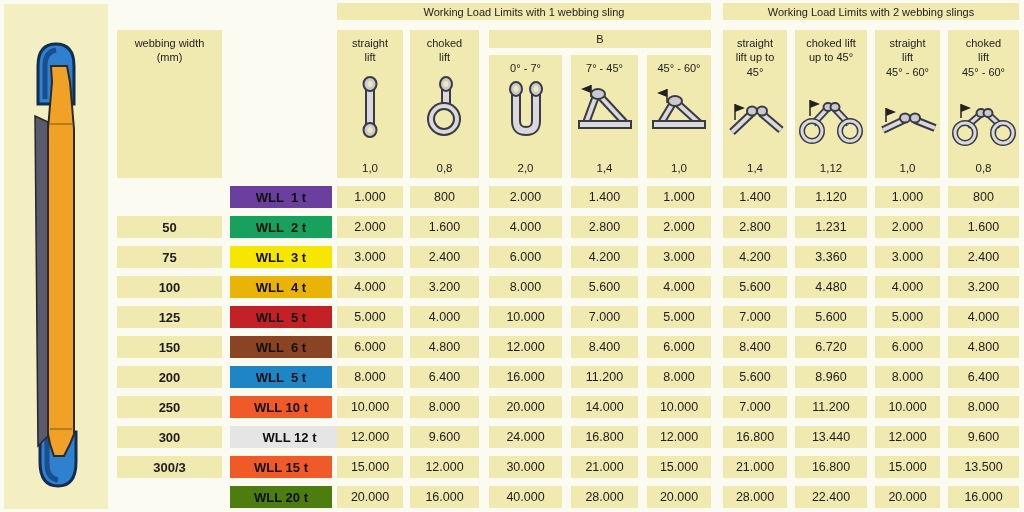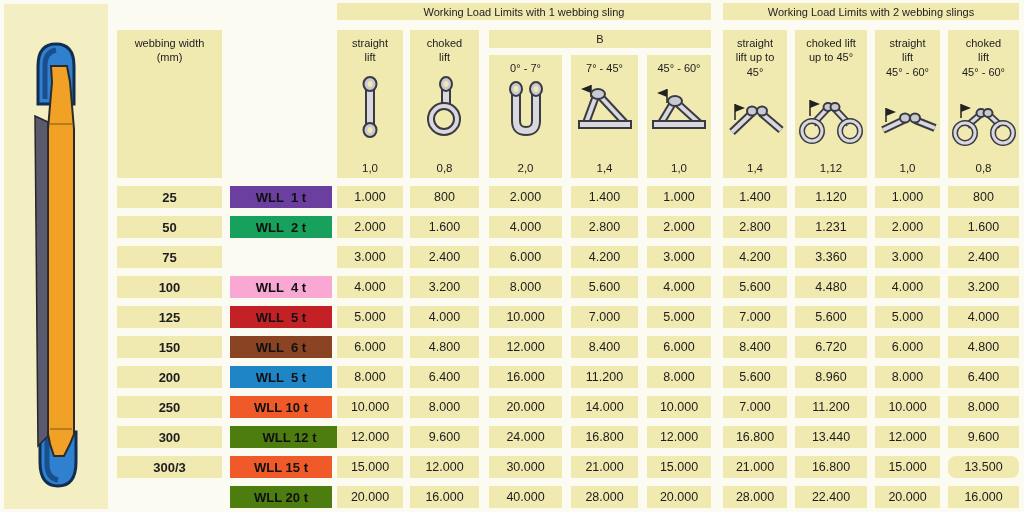--- a/index.html
+++ b/index.html
@@ -218,21 +218,20 @@
         <circle cx="14" cy="31" r="10" fill="none" stroke="#d8d8de" stroke-width="3"></circle>
         <circle cx="52" cy="31" r="10" fill="none" stroke="#3a3a42" stroke-width="6"></circle>
         <circle cx="52" cy="31" r="10" fill="none" stroke="#d8d8de" stroke-width="3"></circle>
       </svg>
     </div>
     <div class="factor">0,8</div>
   </div>
 
   <div id="rows">
   <div class="row" style="top: 186px;">
-    <div class="cell width-cell" style="left: 0px; width: 105px;">25</div>
     <div class="cell chip" style="left: 113px; width: 102px; background: rgb(107, 63, 160);">WLL  1 t</div>
     <div class="cell" style="left: 220px; width: 66px;">1.000</div>
     <div class="cell" style="left: 293px; width: 69px;">800</div>
     <div class="cell" style="left: 372px; width: 73px;">2.000</div>
     <div class="cell" style="left: 454px; width: 67px;">1.400</div>
     <div class="cell" style="left: 530px; width: 64px;">1.000</div>
     <div class="cell" style="left: 606px; width: 64px;">1.400</div>
     <div class="cell" style="left: 678px; width: 72px;">1.120</div>
     <div class="cell" style="left: 758px; width: 65px;">1.000</div>
     <div class="cell" style="left: 831px; width: 71px;">800</div>
@@ -247,34 +246,35 @@
     <div class="cell" style="left: 454px; width: 67px;">2.800</div>
     <div class="cell" style="left: 530px; width: 64px;">2.000</div>
     <div class="cell" style="left: 606px; width: 64px;">2.800</div>
     <div class="cell" style="left: 678px; width: 72px;">1.231</div>
     <div class="cell" style="left: 758px; width: 65px;">2.000</div>
     <div class="cell" style="left: 831px; width: 71px;">1.600</div>
   </div>
 
   <div class="row" style="top: 246px;">
     <div class="cell width-cell" style="left: 0px; width: 105px;">75</div>
+    <div class="cell chip" style="left: 113px; width: 102px; background: rgb(247, 230, 0);">WLL  3 t</div>
     <div class="cell" style="left: 220px; width: 66px;">3.000</div>
     <div class="cell" style="left: 293px; width: 69px;">2.400</div>
     <div class="cell" style="left: 372px; width: 73px;">6.000</div>
     <div class="cell" style="left: 454px; width: 67px;">4.200</div>
     <div class="cell" style="left: 530px; width: 64px;">3.000</div>
     <div class="cell" style="left: 606px; width: 64px;">4.200</div>
     <div class="cell" style="left: 678px; width: 72px;">3.360</div>
     <div class="cell" style="left: 758px; width: 65px;">3.000</div>
     <div class="cell" style="left: 831px; width: 71px;">2.400</div>
   </div>
 
   <div class="row" style="top: 276px;">
     <div class="cell width-cell" style="left: 0px; width: 105px;">100</div>
-    <div class="cell chip" style="left: 113px; width: 102px; background: #f9a8d4;">WLL  4 t</div>
+    <div class="cell chip" style="left: 113px; width: 102px; background: #eab308;">WLL  4 t</div>
     <div class="cell" style="left: 220px; width: 66px;">4.000</div>
     <div class="cell" style="left: 293px; width: 69px;">3.200</div>
     <div class="cell" style="left: 372px; width: 73px;">8.000</div>
     <div class="cell" style="left: 454px; width: 67px;">5.600</div>
     <div class="cell" style="left: 530px; width: 64px;">4.000</div>
     <div class="cell" style="left: 606px; width: 64px;">5.600</div>
     <div class="cell" style="left: 678px; width: 72px;">4.480</div>
     <div class="cell" style="left: 758px; width: 65px;">4.000</div>
     <div class="cell" style="left: 831px; width: 71px;">3.200</div>
   </div>
@@ -330,21 +330,21 @@
     <div class="cell" style="left: 454px; width: 67px;">14.000</div>
     <div class="cell" style="left: 530px; width: 64px;">10.000</div>
     <div class="cell" style="left: 606px; width: 64px;">7.000</div>
     <div class="cell" style="left: 678px; width: 72px;">11.200</div>
     <div class="cell" style="left: 758px; width: 65px;">10.000</div>
     <div class="cell" style="left: 831px; width: 71px;">8.000</div>
   </div>
 
   <div class="row" style="top: 426px;">
     <div class="cell width-cell" style="left: 0px; width: 105px;">300</div>
-    <div class="cell chip" style="left: 113px; width: 119px; background: #4d7c0f;">WLL 12 t</div>
+    <div class="cell chip" style="left: 113px; width: 119px; background: #e5e5e5;">WLL 12 t</div>
     <div class="cell" style="left: 220px; width: 66px;">12.000</div>
     <div class="cell" style="left: 293px; width: 69px;">9.600</div>
     <div class="cell" style="left: 372px; width: 73px;">24.000</div>
     <div class="cell" style="left: 454px; width: 67px;">16.800</div>
     <div class="cell" style="left: 530px; width: 64px;">12.000</div>
     <div class="cell" style="left: 606px; width: 64px;">16.800</div>
     <div class="cell" style="left: 678px; width: 72px;">13.440</div>
     <div class="cell" style="left: 758px; width: 65px;">12.000</div>
     <div class="cell" style="left: 831px; width: 71px;">9.600</div>
   </div>
@@ -353,21 +353,21 @@
     <div class="cell width-cell" style="left: 0px; width: 105px;">300/3</div>
     <div class="cell chip" style="left: 113px; width: 102px; background: rgb(239, 90, 40);">WLL 15 t</div>
     <div class="cell" style="left: 220px; width: 66px;">15.000</div>
     <div class="cell" style="left: 293px; width: 69px;">12.000</div>
     <div class="cell" style="left: 372px; width: 73px;">30.000</div>
     <div class="cell" style="left: 454px; width: 67px;">21.000</div>
     <div class="cell" style="left: 530px; width: 64px;">15.000</div>
     <div class="cell" style="left: 606px; width: 64px;">21.000</div>
     <div class="cell" style="left: 678px; width: 72px;">16.800</div>
     <div class="cell" style="left: 758px; width: 65px;">15.000</div>
-    <div class="cell" style="left: 831px; width: 71px; border-radius: 8px;">13.500</div>
+    <div class="cell" style="left: 831px; width: 71px;">13.500</div>
   </div>
 
   <div class="row" style="top: 486px;">
     <div class="cell chip" style="left: 113px; width: 102px; background: #4d7c0f;">WLL 20 t</div>
     <div class="cell" style="left: 220px; width: 66px;">20.000</div>
     <div class="cell" style="left: 293px; width: 69px;">16.000</div>
     <div class="cell" style="left: 372px; width: 73px;">40.000</div>
     <div class="cell" style="left: 454px; width: 67px;">28.000</div>
     <div class="cell" style="left: 530px; width: 64px;">20.000</div>
     <div class="cell" style="left: 606px; width: 64px;">28.000</div>

